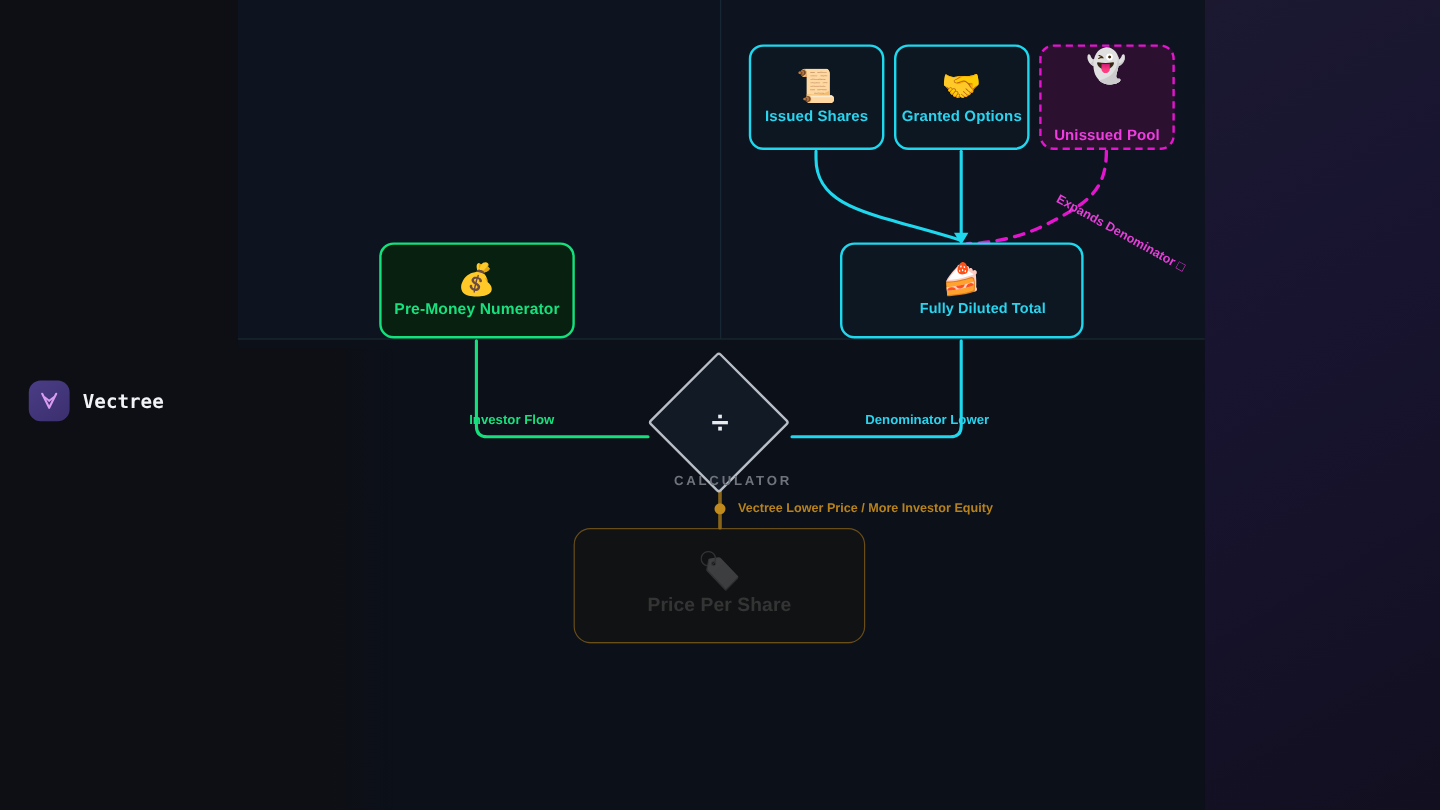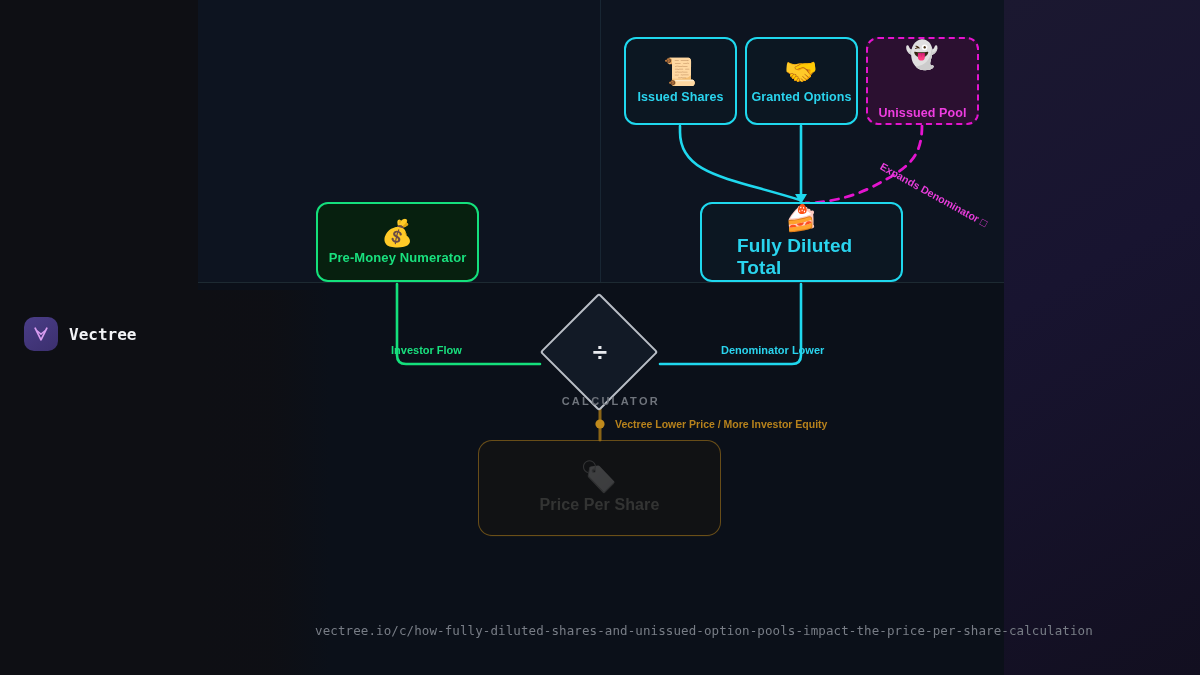--- a/index.html
+++ b/index.html
@@ -56,21 +56,21 @@
   #node-issued   { left:624px; top:37px;  width:113px; height:88px; }
   #node-granted  { left:745px; top:37px;  width:113px; height:88px; }
   #node-unissued { left:866px; top:37px;  width:113px; height:88px; }
 
   #node-premoney { left:316px; top:202px; width:163px; height:80px; }
   #node-premoney .emoji{ font-size:26px; }
   #node-premoney .nlabel{ font-size:13px; }
 
   #node-fdt { left:700px; top:202px; width:203px; height:80px; }
   #node-fdt .emoji{ font-size:26px; }
-  #node-fdt .nlabel{ font-size:19px;padding-left:35px; }
+  #node-fdt .nlabel{ font-size:12px;padding-left:35px; }
 
   
   #node-pps{
     left:478px; top:440px; width:243px; height:96px;
     border:1.5px solid rgba(191,138,30,.50);
     background:rgba(32,24,10,.30);
     border-radius:14px;
   }
   #node-pps .emoji{ font-size:30px; opacity:.22; filter:grayscale(1); }
   #node-pps .nlabel{ font-size:16px; font-weight:700; color:rgba(175,172,166,.22); }
@@ -214,15 +214,14 @@
     <span class="brand-mark">
       <svg width="20" height="20" viewBox="0 0 24 24" aria-hidden="true">
         <path d="M5 5 L12 19 L19 5" fill="none" stroke="#d89cf0" stroke-width="2.1" stroke-linecap="round" stroke-linejoin="round"></path>
         <path d="M12 12 L16.5 8.5" fill="none" stroke="#d89cf0" stroke-width="1.8" stroke-linecap="round"></path>
         <path d="M12 12 L7.5 8.5" fill="none" stroke="#d89cf0" stroke-width="1.8" stroke-linecap="round"></path>
       </svg>
     </span>
     <span class="brand-name">Vectree</span>
   </div>
 
-  <div class="url">vectree.io/c/how-fully-diluted-shares-and-unissued-option-pools-impact-the-price-per-share-calculation</div>
 
 </div>
 
 </body></html>

